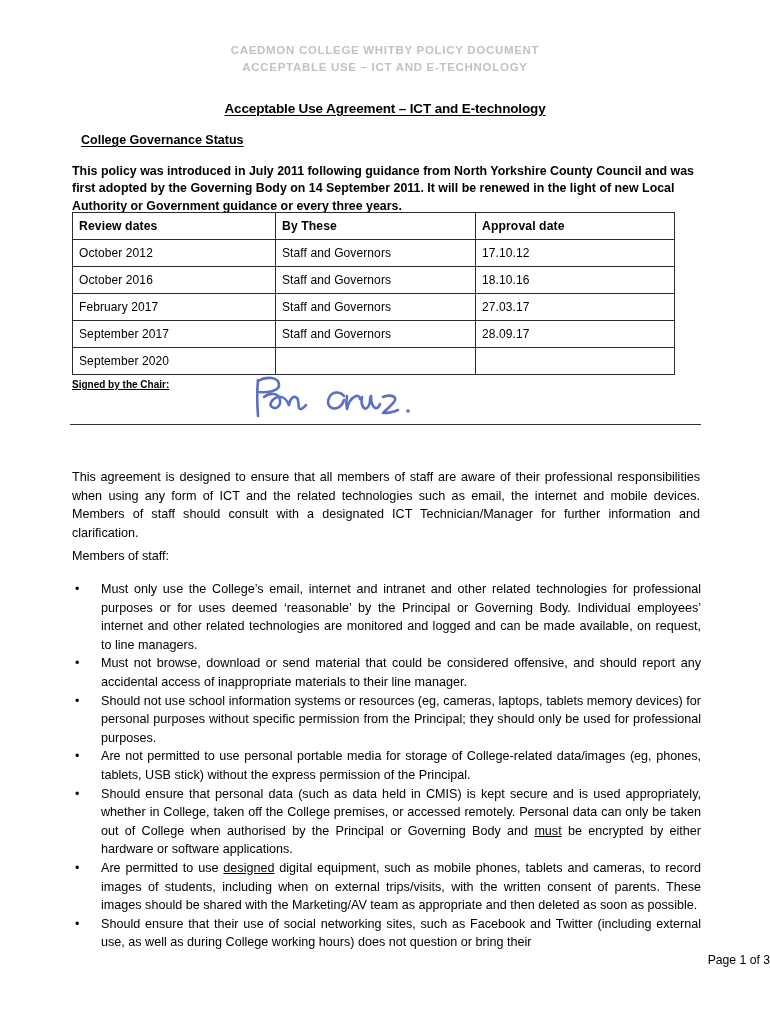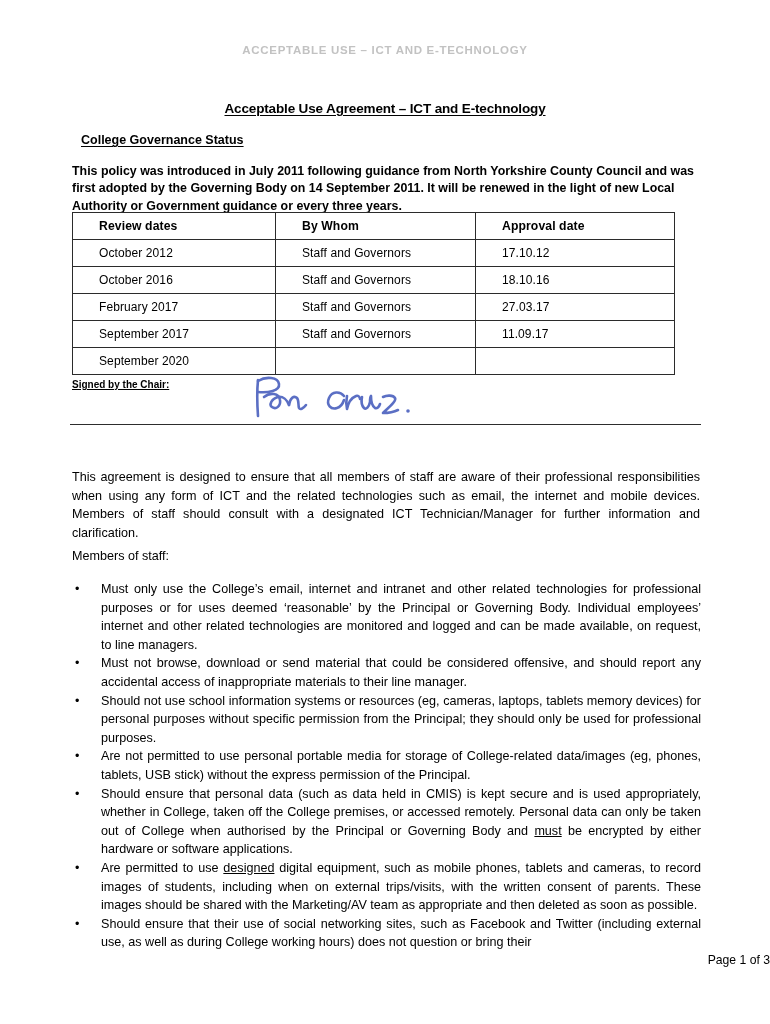--- a/index.html
+++ b/index.html
@@ -89,21 +89,21 @@
     width: 602px;
     border-collapse: collapse;
     table-layout: fixed;
     font-size: 12px;
   }
   .review-table col.c1 { width: 203px; }
   .review-table col.c2 { width: 200px; }
   .review-table col.c3 { width: 199px; }
   .review-table td, .review-table th {
     border: 1px solid #2b2b2b;
-    padding: 6px 0 6px 26px;
+    padding: 6px 0 6px 6px;
     height: 13px;
     text-align: left;
     vertical-align: middle;
     font-weight: normal;
     font-size: 12px;
     letter-spacing: 0.1px;
   }
   .review-table th {
     font-weight: bold;
     font-size: 12.2px;
@@ -192,20 +192,21 @@
     text-align: right;
     font-size: 12.2px;
   }
 </style>
 </head>
 <body>
 
 <div class="page">
 
   <div class="doc-header">
+    <div>CAEDMON COLLEGE WHITBY POLICY DOCUMENT</div>
     <div>ACCEPTABLE USE – ICT AND E-TECHNOLOGY</div>
   </div>
 
   <div class="doc-title">
     <span>Acceptable Use Agreement – ICT and E-technology</span>
   </div>
 
   <div class="gov-heading">
     <span>College Governance Status</span>
   </div>
@@ -214,21 +215,21 @@
 
   <table class="review-table">
     <colgroup>
         <col class="c1">
         <col class="c2">
         <col class="c3">
       </colgroup>
     <thead>
       <tr>
         <th>Review dates</th>
-        <th>By Whom</th>
+        <th>By These</th>
         <th>Approval date</th>
       </tr>
     </thead>
     <tbody>
       <tr>
         <td>October 2012</td>
         <td>Staff and Governors</td>
         <td>17.10.12</td>
       </tr>
       <tr>
@@ -237,21 +238,21 @@
         <td>18.10.16</td>
       </tr>
       <tr>
         <td>February 2017</td>
         <td>Staff and Governors</td>
         <td>27.03.17</td>
       </tr>
       <tr>
         <td>September 2017</td>
         <td>Staff and Governors</td>
-        <td>11.09.17</td>
+        <td>28.09.17</td>
       </tr>
       <tr>
         <td>September 2020</td>
         <td></td>
         <td></td>
       </tr>
     </tbody>
   </table>
 
   <div class="signed-label">Signed by the Chair:</div>

